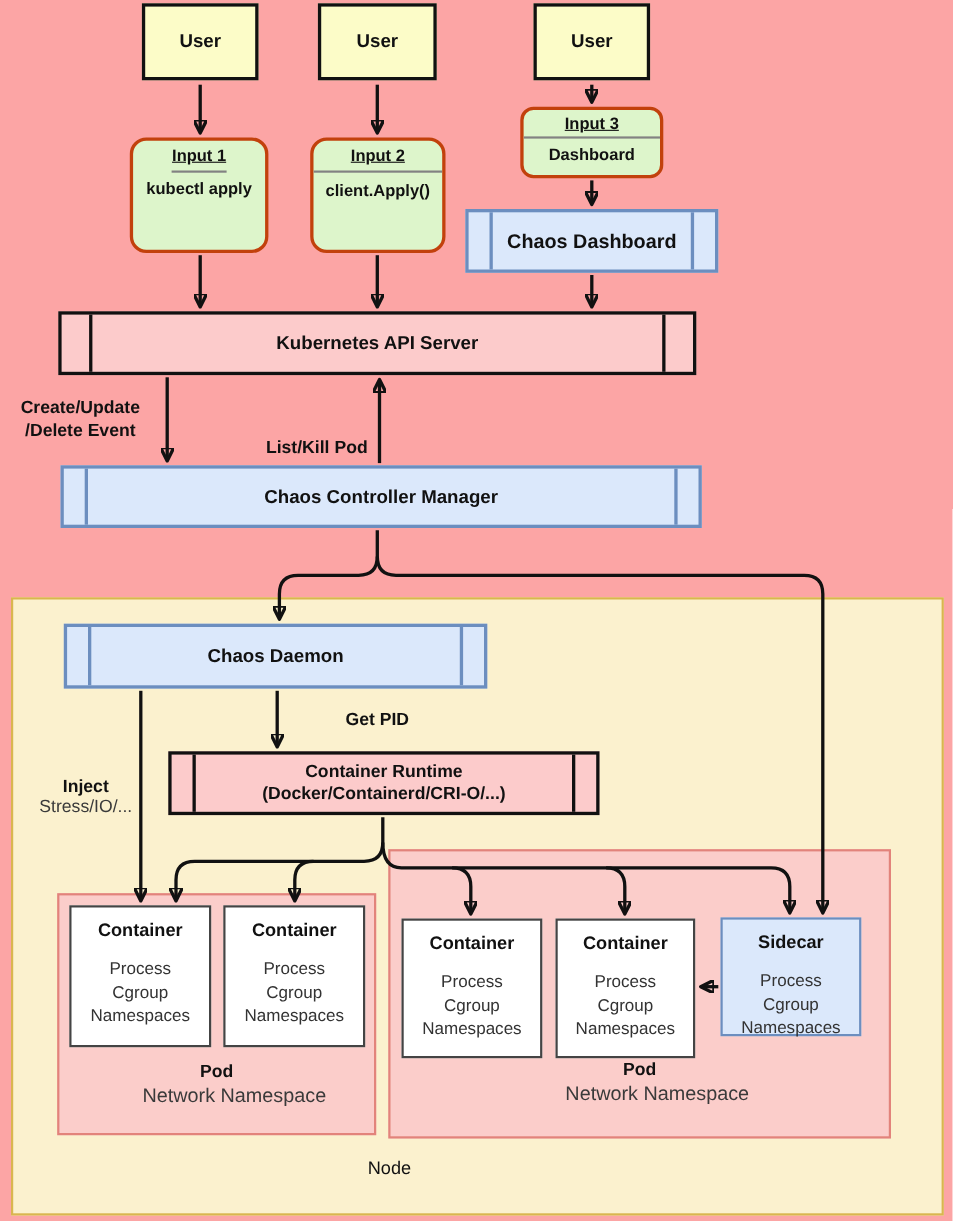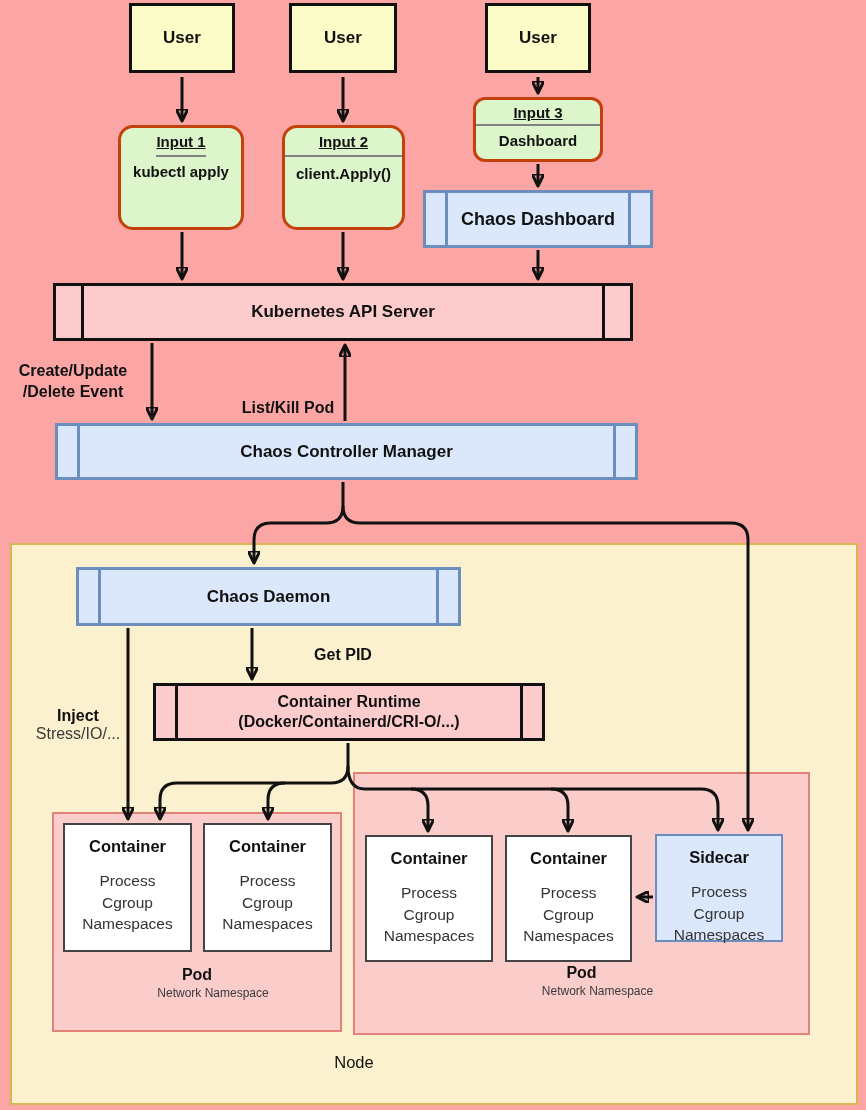--- a/index.html
+++ b/index.html
@@ -47,21 +47,21 @@
   }
   .containerbox.sidecarbox{background:var(--blue_fill);border:2px solid var(--blue_border);}
   .cont-title{font-weight:bold;font-size:16.5px;margin-top:12px;}
   .cont-body{font-size:15.5px;line-height:1.4;margin-top:14px;color:#333;}
   
   .lbl{z-index:4;text-align:center;font-size:16px;}
   .lbl b{display:block;font-weight:bold;}
   .edge-lbl{font-weight:bold;font-size:16px;line-height:1.3;}
   .sub{color:#3a3a3a;font-weight:normal;}
   .podlbl-main{font-weight:bold;font-size:16px;color:#111;}
-  .podlbl-sub{font-size:12px;color:#3a3a3a;margin-top:2px;padding-left:32px;}
+  .podlbl-sub{font-size:18px;color:#3a3a3a;margin-top:2px;padding-left:32px;}
   svg.wires{position:absolute;left:0;top:0;z-index:5;pointer-events:none;}
   svg.wires path{fill:none;stroke:#111;stroke-width:3;stroke-linejoin:round;}
 </style>
 </head>
 <body>
 
 <div id="canvas">
 
   <div class="abs nodebox" style="left:10px;top:543px;width:848px;height:562px;"></div>
 
@@ -102,21 +102,21 @@
     <i class="bar r"></i>
     <span>Chaos Dashboard</span>
   </div>
 
   <div class="abs comp bluec" style="left:55px;top:423px;width:583px;height:57px;font-size:17px;">
     <i class="bar l"></i>
     <i class="bar r"></i>
     <span>Chaos Controller Manager</span>
   </div>
 
-  <div class="abs comp bluec" style="left:76px;top:567px;width:385px;height:59px;font-size:17px;">
+  <div class="abs comp bluec" style="left:58px;top:567px;width:385px;height:59px;font-size:17px;">
     <i class="bar l"></i>
     <i class="bar r"></i>
     <span>Chaos Daemon</span>
   </div>
 
   <div class="abs comp blackc ml" style="left:153px;top:683px;width:392px;height:58px;font-size:16px;line-height:1.25;">
     <i class="bar l"></i>
     <i class="bar r"></i>
     <span class="ml">Container Runtime
 (Docker/Containerd/CRI-O/...)</span>

